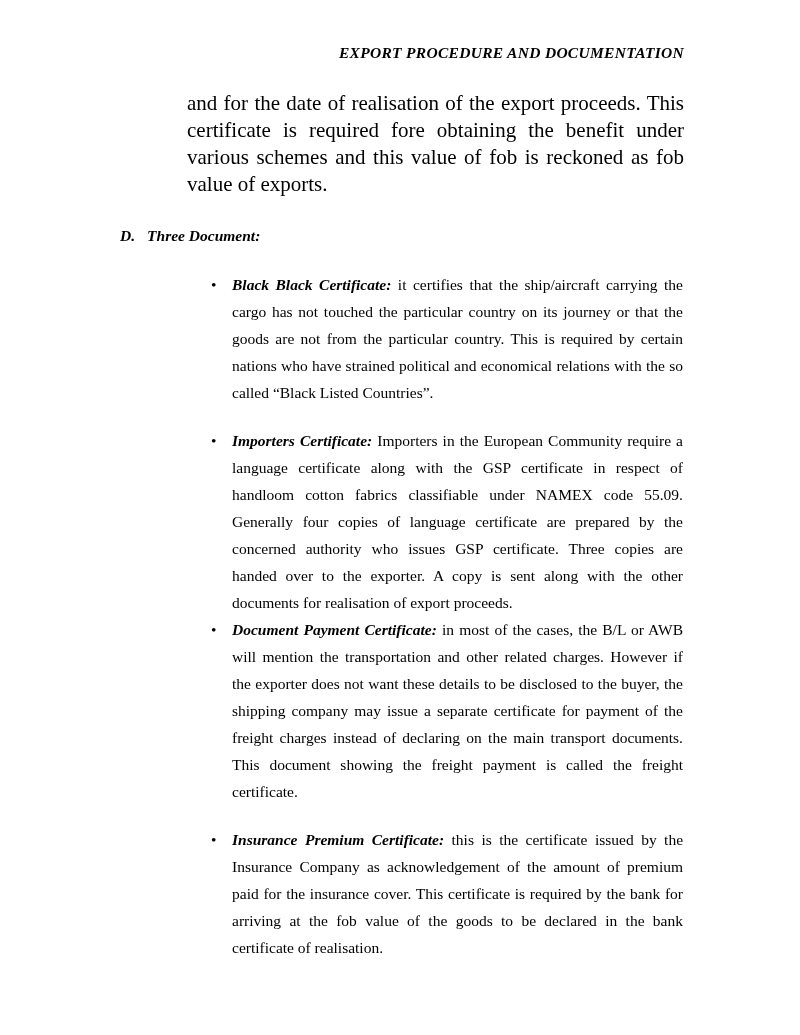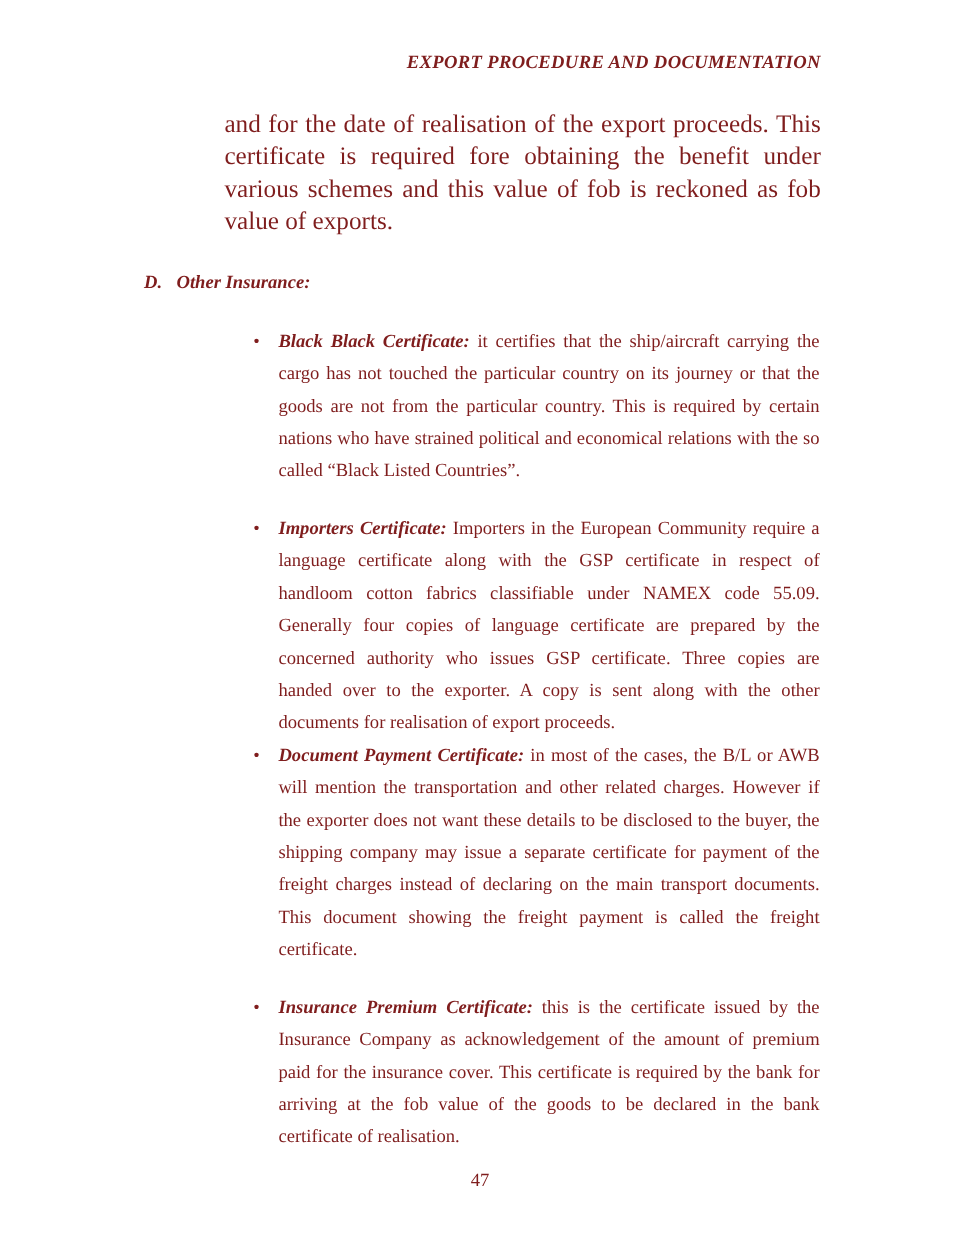--- a/index.html
+++ b/index.html
@@ -6,21 +6,21 @@
     margin: 0;
     padding: 0;
     background: #ffffff;
   }
   .page {
     position: relative;
     width: 800px;
     height: 1035px;
     background: #ffffff;
     font-family: "Liberation Serif", "DejaVu Serif", serif;
-    color: #7f1d1d;
+    color: #000000;
     box-sizing: border-box;
     padding-top: 44px;
     overflow: hidden;
   }
   .header {
     margin-left: 187px;
     width: 497px;
     text-align: right;
   }
   .header-title {
@@ -88,21 +88,21 @@
 
 <div class="page">
 
   <div class="header">
     <span class="header-title">EXPORT PROCEDURE AND DOCUMENTATION</span>
   </div>
 
   <p class="intro">and for the date of realisation of the export proceeds. This certificate is required fore obtaining the benefit under various schemes and this value of fob is reckoned as fob value of exports.</p>
 
   <p class="section-heading">
-    <span class="section-label">D.</span><span>Other Insurance:</span>
+    <span class="section-label">D.</span><span>Three Document:</span>
   </p>
 
   <ul class="bullets">
     <li class="bullet-item">
       <span class="marker">•</span>
       <span class="lead">Black Black Certificate:</span>
       <span>it certifies that the ship/aircraft carrying the cargo has not touched the particular country on its journey or that the goods are not from the particular country. This is required by certain nations who have strained political and economical relations with the so called “Black Listed Countries”.</span>
     </li>
     <li class="bullet-item">
       <span class="marker">•</span>
@@ -114,17 +114,14 @@
       <span class="lead">Document Payment Certificate:</span>
       <span>in most of the cases, the B/L or AWB will mention the transportation and other related charges. However if the exporter does not want these details to be disclosed to the buyer, the shipping company may issue a separate certificate for payment of the freight charges instead of declaring on the main transport documents. This document showing the freight payment is called the freight certificate.</span>
     </li>
     <li class="bullet-item">
       <span class="marker">•</span>
       <span class="lead">Insurance Premium Certificate:</span>
       <span>this is the certificate issued by the Insurance Company as acknowledgement of the amount of premium paid for the insurance cover. This certificate is required by the bank for arriving at the fob value of the goods to be declared in the bank certificate of realisation.</span>
     </li>
   </ul>
 
-  <div class="footer">
-    <span>47</span>
-  </div>
 
 </div>
 
 </body></html>

